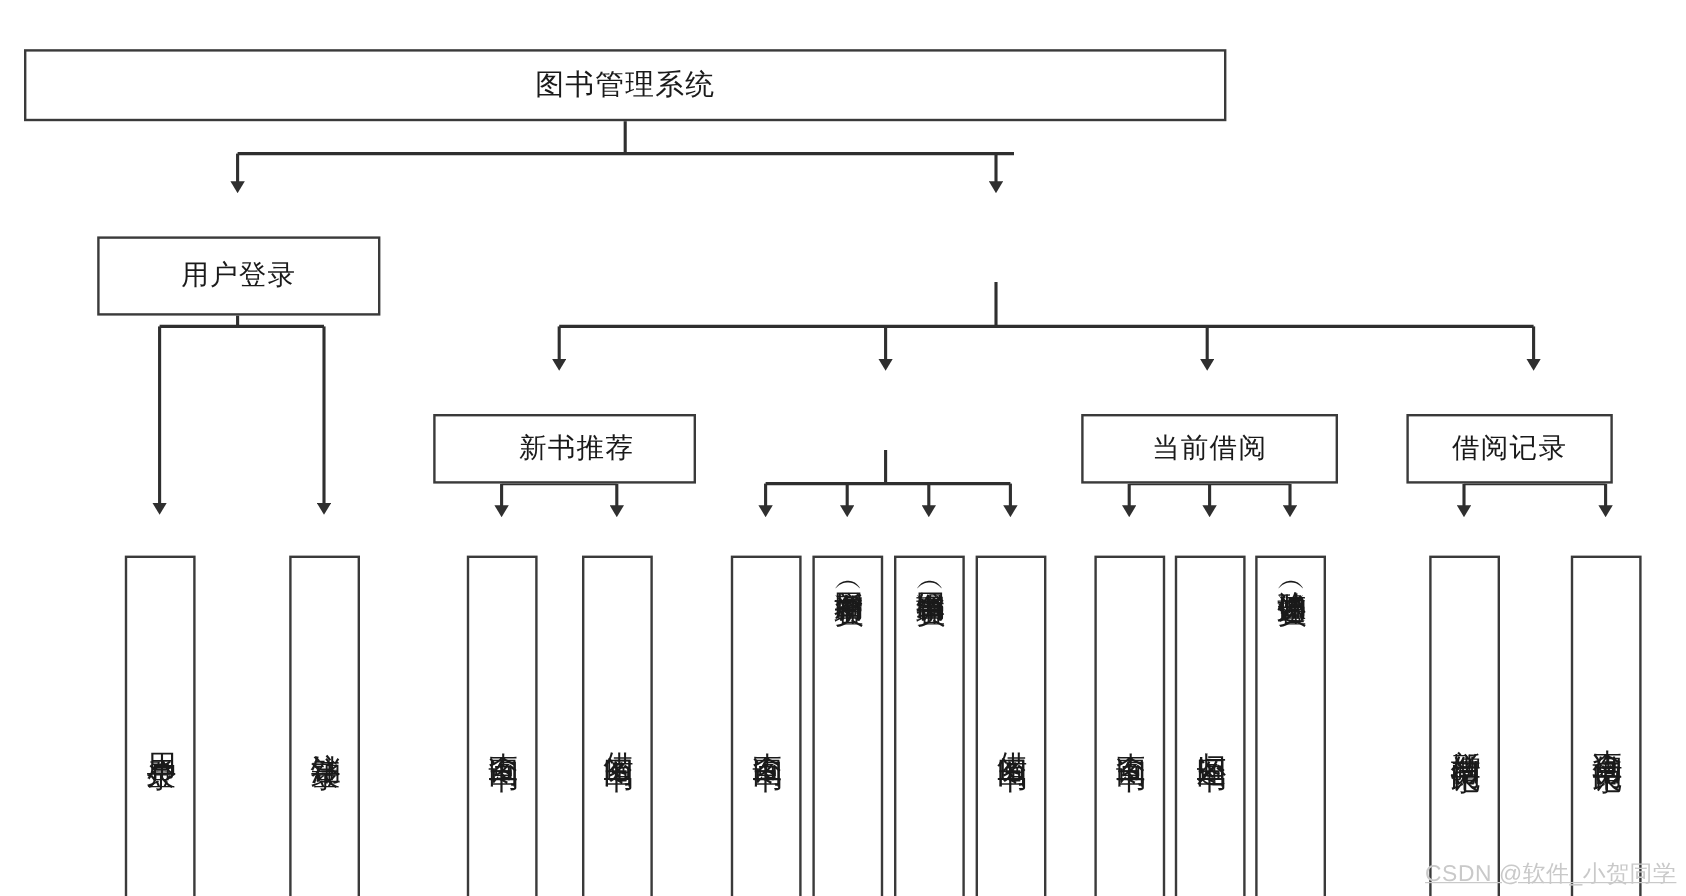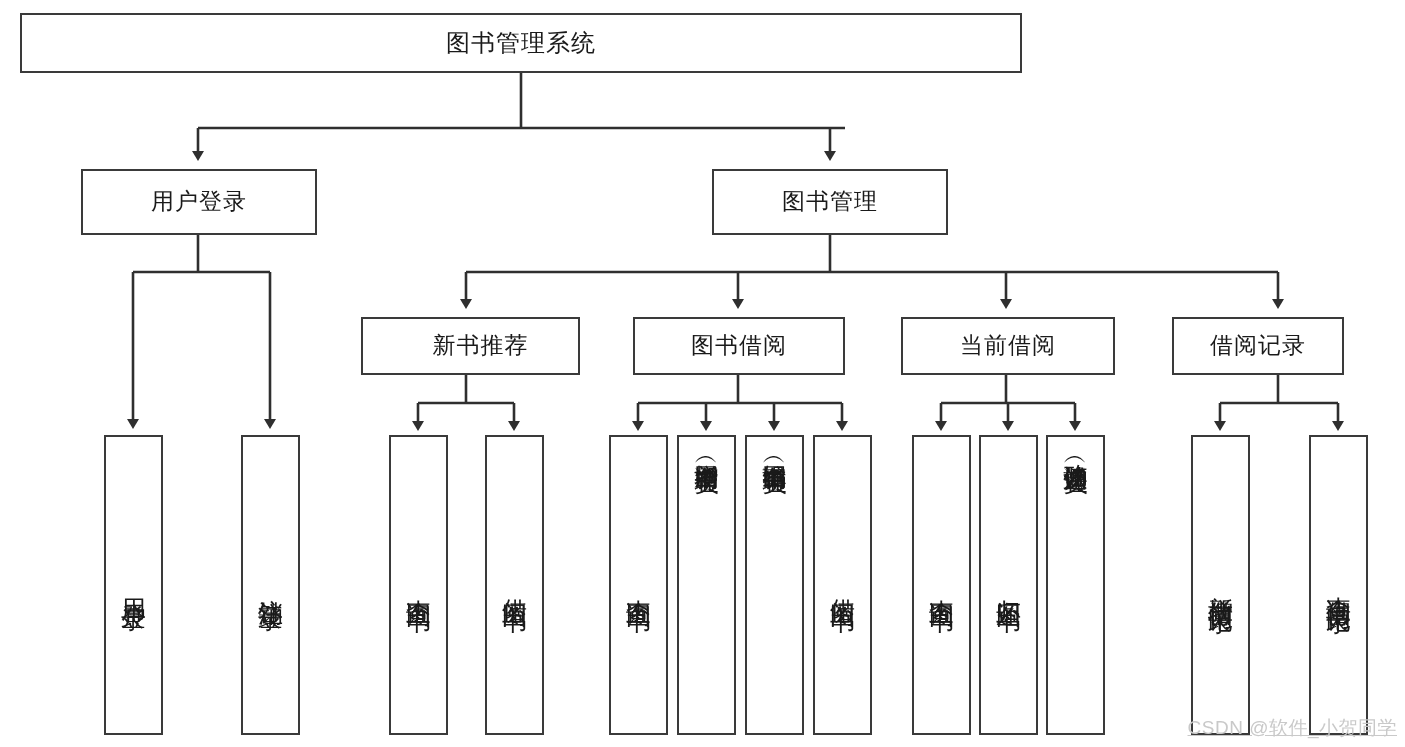--- a/index.html
+++ b/index.html
@@ -27,20 +27,21 @@
   .node {
     position: absolute;
     box-sizing: border-box;
     border: 2.5px solid #3a3a3a;
     background: #ffffff;
     display: flex;
     align-items: center;
     justify-content: center;
     color: #1a1a1a;
     z-index: 2;
+    margin-top: 28px;
   }
   .node-label {
     display: block;
     text-align: center;
     line-height: 1.18;
   }
   
   .node.h .node-label {
     font-size: 23px;
     letter-spacing: 1px;
@@ -139,30 +140,24 @@
     </g>
   </svg>
 
   <div class="node h root" style="left:20px; top:13px; width:1002px; height:60px;">
     <span class="node-label">图书管理系统</span>
   </div>
 
   <div class="node h" style="left:81px; top:169px; width:236px; height:66px;">
     <span class="node-label">用户登录</span>
   </div>
-  <div class="node h" style="left:712px; top:169px; width:236px; height:66px;">
-    <span class="node-label">图书管理</span>
-  </div>
 
   <div class="node h" style="left:361px; top:317px; width:219px; height:58px;padding-left:20px;">
     <span class="node-label">新书推荐</span>
   </div>
-  <div class="node h" style="left:633px; top:317px; width:212px; height:58px;">
-    <span class="node-label">图书借阅</span>
-  </div>
   <div class="node h" style="left:901px; top:317px; width:214px; height:58px;">
     <span class="node-label">当前借阅</span>
   </div>
   <div class="node h" style="left:1172px; top:317px; width:172px; height:58px;">
     <span class="node-label">借阅记录</span>
   </div>
 
   <div class="node v mid" style="left:104px; top:435px; width:59px; height:300px;">
     <span class="node-label">用户登录</span>
   </div>

